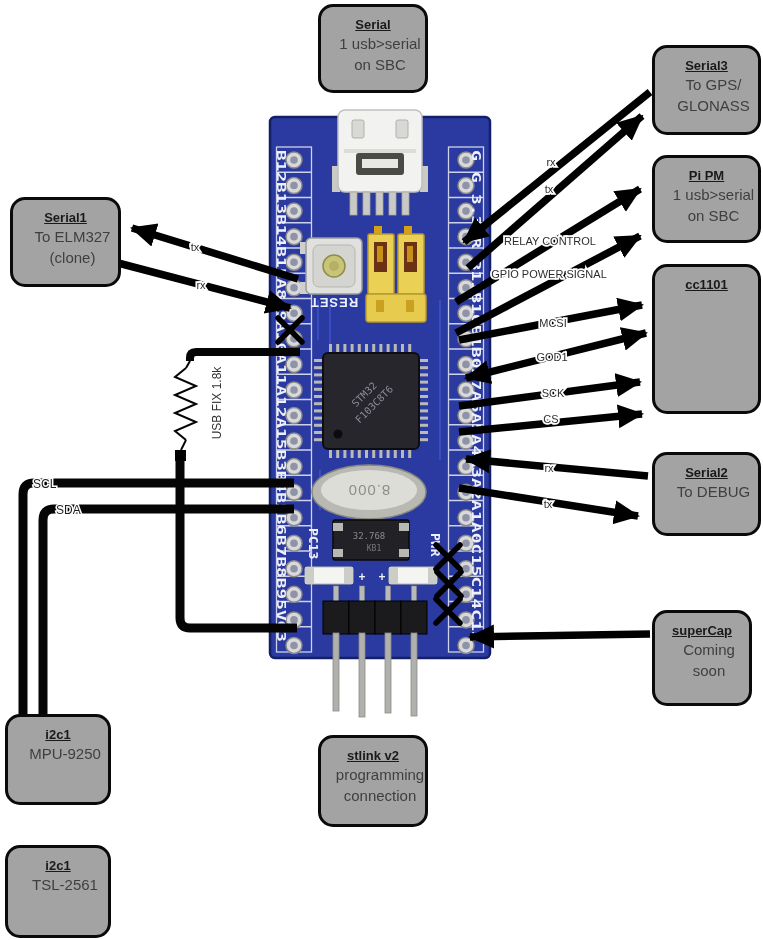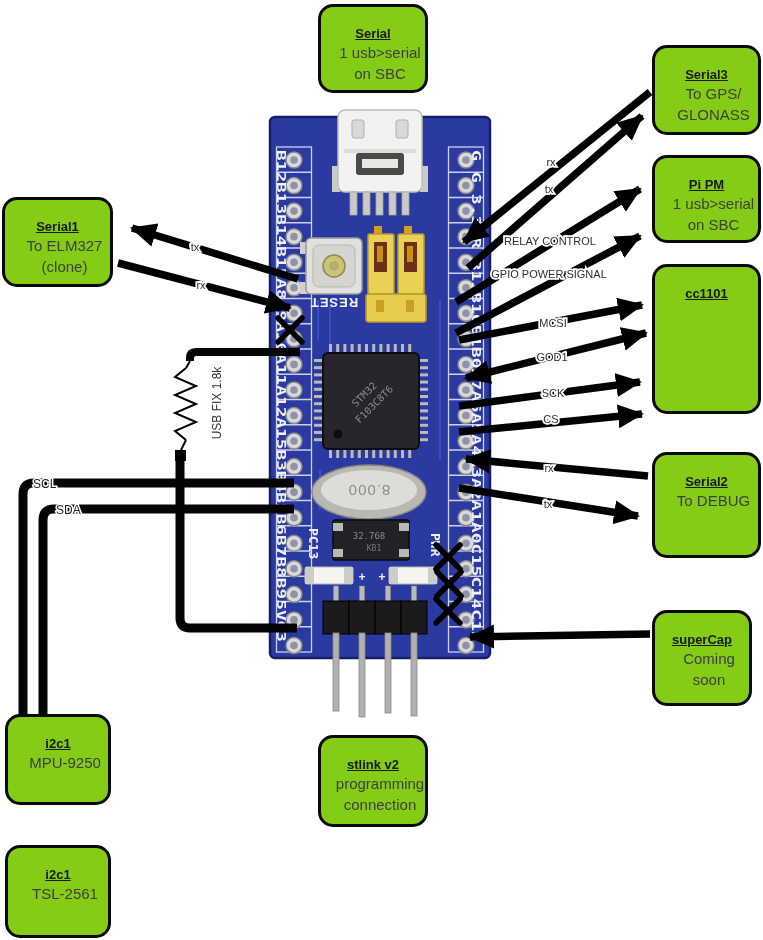--- a/index.html
+++ b/index.html
@@ -1,20 +1,20 @@
 <!DOCTYPE html>
 <html><head>
 <meta charset="utf-8">
 <style>
   html,body{margin:0;padding:0;background:#fff;}
   .canvas{position:relative;width:763px;height:940px;background:#ffffff;overflow:hidden;
           font-family:"Liberation Sans",sans-serif;}
   .canvas svg{position:absolute;left:0;top:0;}
-  .callout{position:absolute;background:#84cc16;border:3px solid #0a0a0a;border-radius:15px;
-           box-sizing:border-box;text-align:center;padding-top:19px;z-index:5;}
+  .callout{position:absolute;background:#a3a3a3;border:3px solid #0a0a0a;border-radius:15px;
+           box-sizing:border-box;text-align:center;padding-top:10px;z-index:5;}
   .callout .title{font-weight:bold;text-decoration:underline;font-size:13px;color:#1a1a1a;line-height:1.3;}
   .callout .line{font-size:15px;color:#3f3f3f;line-height:1.38;margin-left:14px;}
   .albl{font-size:11px;fill:#2e2e2e;paint-order:stroke;stroke:#ffffff;stroke-width:3.5px;
         font-family:"Liberation Sans",sans-serif;}
   .wlbl{font-size:12px;fill:#1d1d1d;paint-order:stroke;stroke:#ffffff;stroke-width:3px;
         font-family:"Liberation Sans",sans-serif;}
   .silk{font-family:"DejaVu Sans Mono",monospace;font-weight:bold;fill:#eef0fa;}
   .xmark{stroke:#000;stroke-width:5.5;stroke-linecap:round;}
   .wire{stroke:#050505;fill:none;}
   .arrow{stroke:#000;stroke-width:7.5;fill:none;}
@@ -387,31 +387,31 @@
 <div class="callout" style="left:652px;top:155px;width:109px;height:88px;">
   <div class="title">Pi PM</div>
   <div class="line">1 usb&gt;serial</div>
   <div class="line">on SBC</div>
 </div>
 
 <div class="callout" style="left:652px;top:264px;width:109px;height:150px;">
   <div class="title">cc1101</div>
 </div>
 
-<div class="callout" style="left:652px;top:452px;width:109px;height:106px;">
+<div class="callout" style="left:652px;top:452px;width:109px;height:84px;">
   <div class="title">Serial2</div>
   <div class="line">To DEBUG</div>
 </div>
 
 <div class="callout" style="left:652px;top:610px;width:100px;height:96px;">
   <div class="title">superCap</div>
   <div class="line">Coming soon</div>
 </div>
 
-<div class="callout" style="left:2px;top:197px;width:111px;height:90px;">
+<div class="callout" style="left:10px;top:197px;width:111px;height:90px;">
   <div class="title">Serial1</div>
   <div class="line">To ELM327</div>
   <div class="line">(clone)</div>
 </div>
 
 <div class="callout" style="left:5px;top:714px;width:106px;height:91px;">
   <div class="title">i2c1</div>
   <div class="line">MPU-9250</div>
 </div>
 

